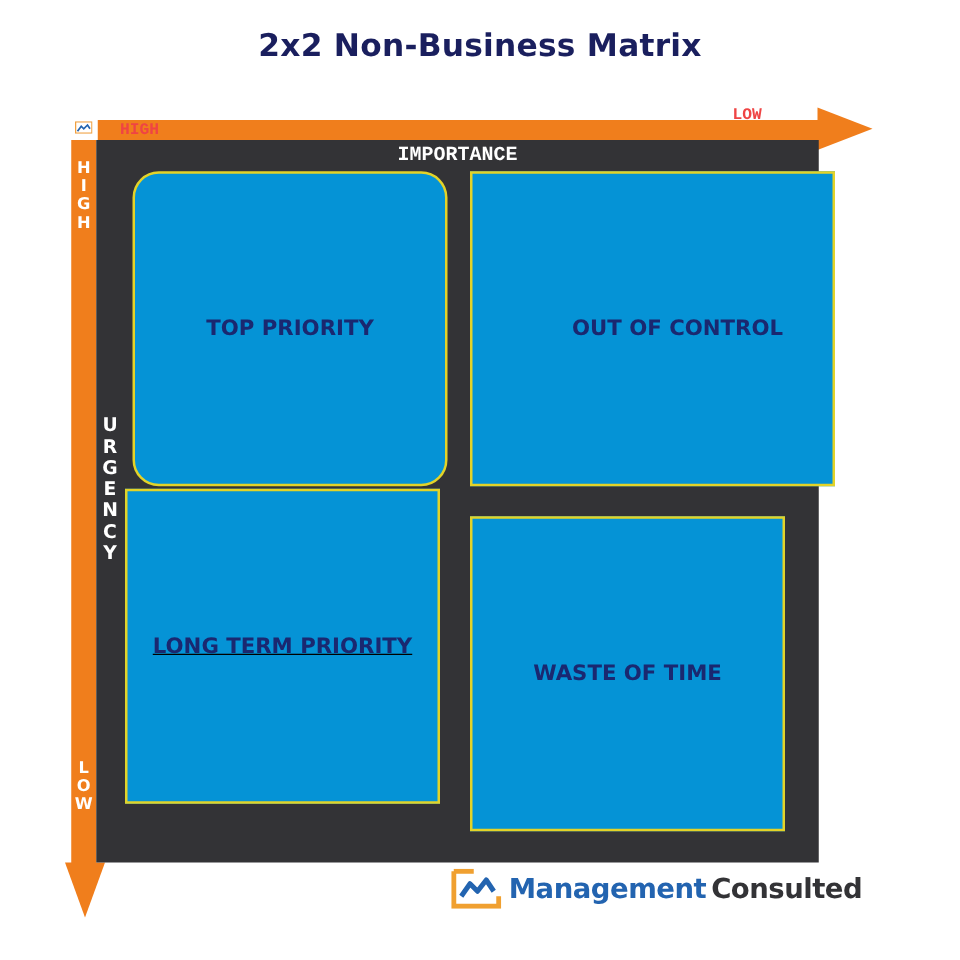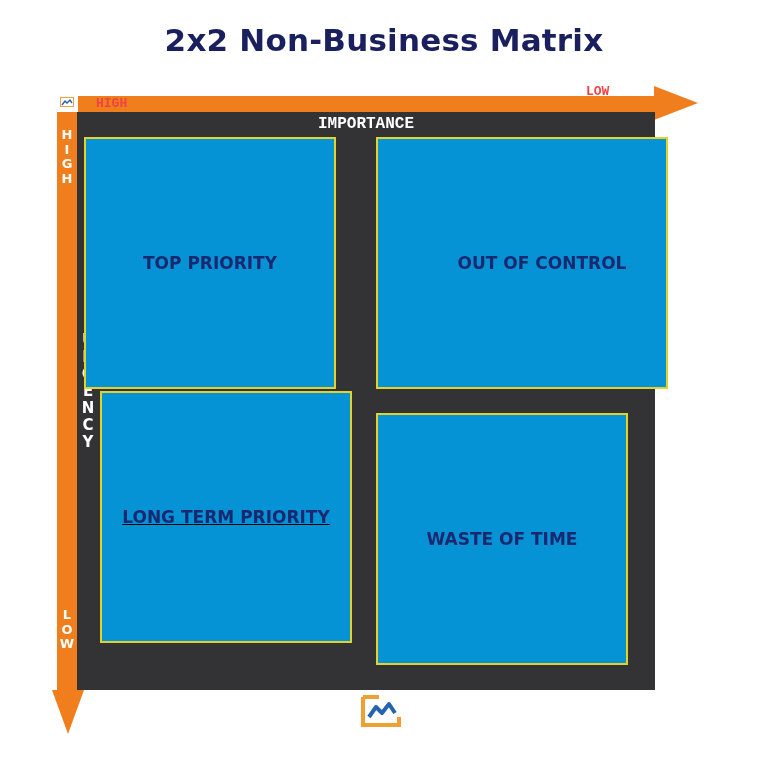--- a/index.html
+++ b/index.html
@@ -1,35 +1,35 @@
 <!DOCTYPE html>
 <html><head>
 <meta charset="utf-8">
 <style>
   html, body { margin:0; padding:0; }
   body { width:768px; height:768px; background:#ffffff; position:relative; overflow:hidden; font-family:"DejaVu Sans", sans-serif; }
-  .title { position:absolute; left:0; top:22px; width:768px; text-align:center; font-size:31px; font-weight:bold; color:#1a1f5e; letter-spacing:0.2px; }
+  .title { position:absolute; left:0; top:22px; width:768px; text-align:center; font-size:25px; font-weight:bold; color:#1a1f5e; letter-spacing:0.2px; }
   .hbar { position:absolute; left:78px; top:96px; width:580px; height:16px; background:#f07e1c; }
   .harrow { position:absolute; left:654px; top:86px; width:0; height:0; border-top:17px solid transparent; border-bottom:17px solid transparent; border-left:44px solid #f07e1c; }
   .vbar { position:absolute; left:57px; top:112px; width:20px; height:582px; background:#f07e1c; }
   .varrow { position:absolute; left:52px; top:690px; width:0; height:0; border-left:16px solid transparent; border-right:16px solid transparent; border-top:44px solid #f07e1c; }
   .corner { position:absolute; left:57px; top:96px; width:21px; height:16px; background:#ffffff; }
   .corner-icon { position:absolute; left:60px; top:97px; width:14px; height:10px; }
   .axis-lbl { position:absolute; color:#ef4444; font-weight:bold; font-family:Liberation Mono, monospace; }
   .h-high { left:96px; top:96px; font-size:13px; line-height:16px; }
   .h-low { left:586px; top:84px; font-size:13px; line-height:16px; }
   .v-text { position:absolute; width:20px; text-align:center; color:#ffffff; font-weight:bold; font-size:13px; line-height:14.5px; }
   .v-high { left:57px; top:128px; }
   .v-low { left:57px; top:608px; }
   .box { position:absolute; left:77px; top:112px; width:578px; height:578px; background:#333336; }
   .importance { position:absolute; left:77px; top:113px; width:578px; text-align:center; color:#ffffff; font-weight:bold; font-size:16px; line-height:22px;font-family:Liberation Mono, monospace; }
   .urgency { position:absolute; left:78px; top:332px; width:20px; text-align:center; color:#ffffff; font-weight:bold; font-size:15px; line-height:17px; }
   .quad { position:absolute; width:248px; height:248px; background:#0593d6; border:2px solid #e3d328; display:flex; align-items:center; justify-content:center; }
   .quad span { color:#1a2870; font-weight:bold; font-size:17px; white-space:nowrap; }
-  .q-tl { left:84px; top:137px; }
+  .q-tl { left:106px; top:137px;border-radius:21px; }
   .q-tr { left:376px; top:137px;padding-left:40px; }
   .q-bl { left:100px; top:391px;text-decoration:underline; }
   .q-br { left:376px; top:413px; }
   .logo { position:absolute; left:361px; top:694px; height:34px; display:flex; align-items:center; }
   .logo-mark { width:40px; height:32px; position:relative; margin-right:6px; }
   .logo-text1 { font-size:22px; font-weight:bold; color:#2364b0; letter-spacing:-0.4px; }
   .logo-text2 { font-size:22px; font-weight:bold; color:#333336; letter-spacing:-0.4px; margin-left:4px; }
 </style>
 </head>
 <body>
@@ -84,13 +84,15 @@
 </div>
 <div class="quad q-br">
   <span>WASTE OF TIME</span>
 </div>
 
 <div class="logo">
   <svg class="logo-mark" viewBox="0 0 40 32">
     <path d="M2 2 H18 M2 2 V30 H38 V22" fill="none" stroke="#f0a030" stroke-width="4"></path>
     <polyline points="8,22 15,12 21,18 28,9 34,18" fill="none" stroke="#2364b0" stroke-width="4" stroke-linejoin="round"></polyline>
   </svg>
+  <span class="logo-text1">Management</span>
+  <span class="logo-text2">Consulted</span>
 </div>
 
 </body></html>

